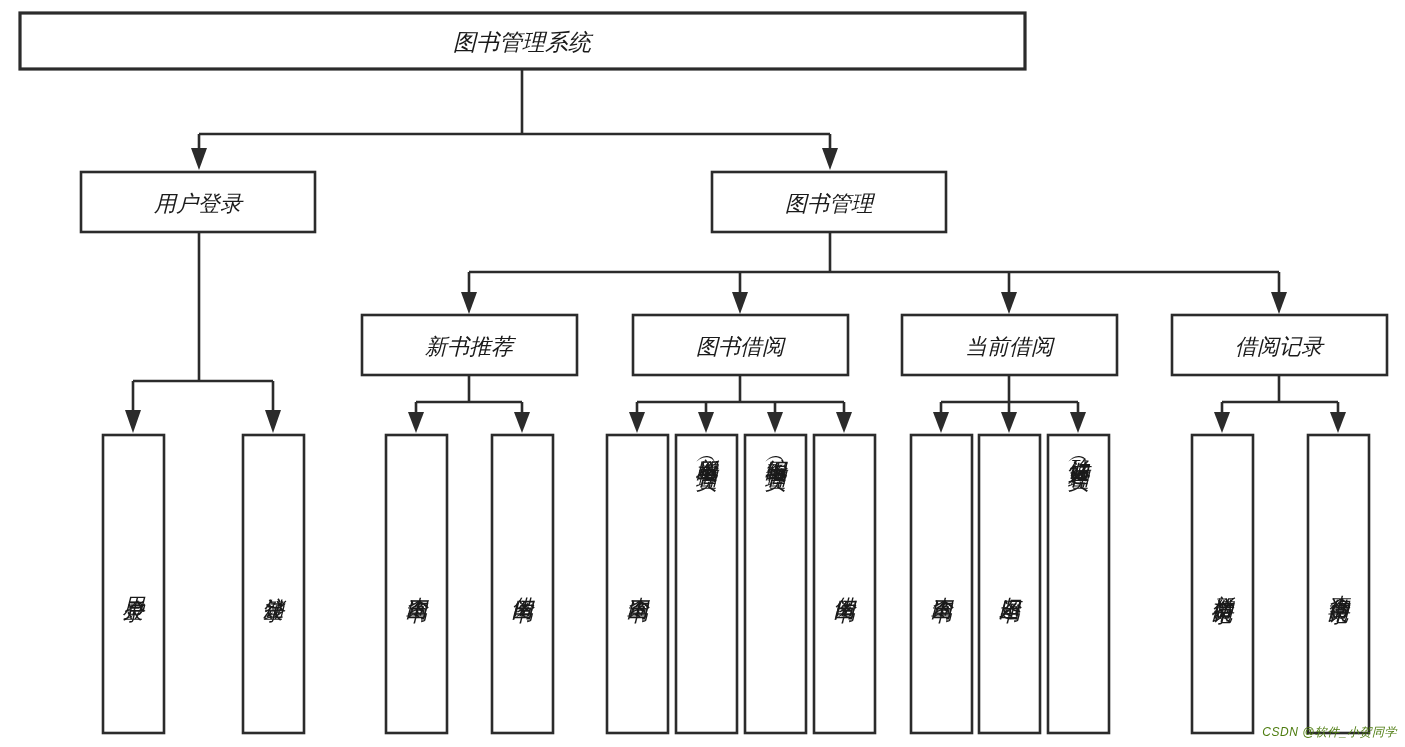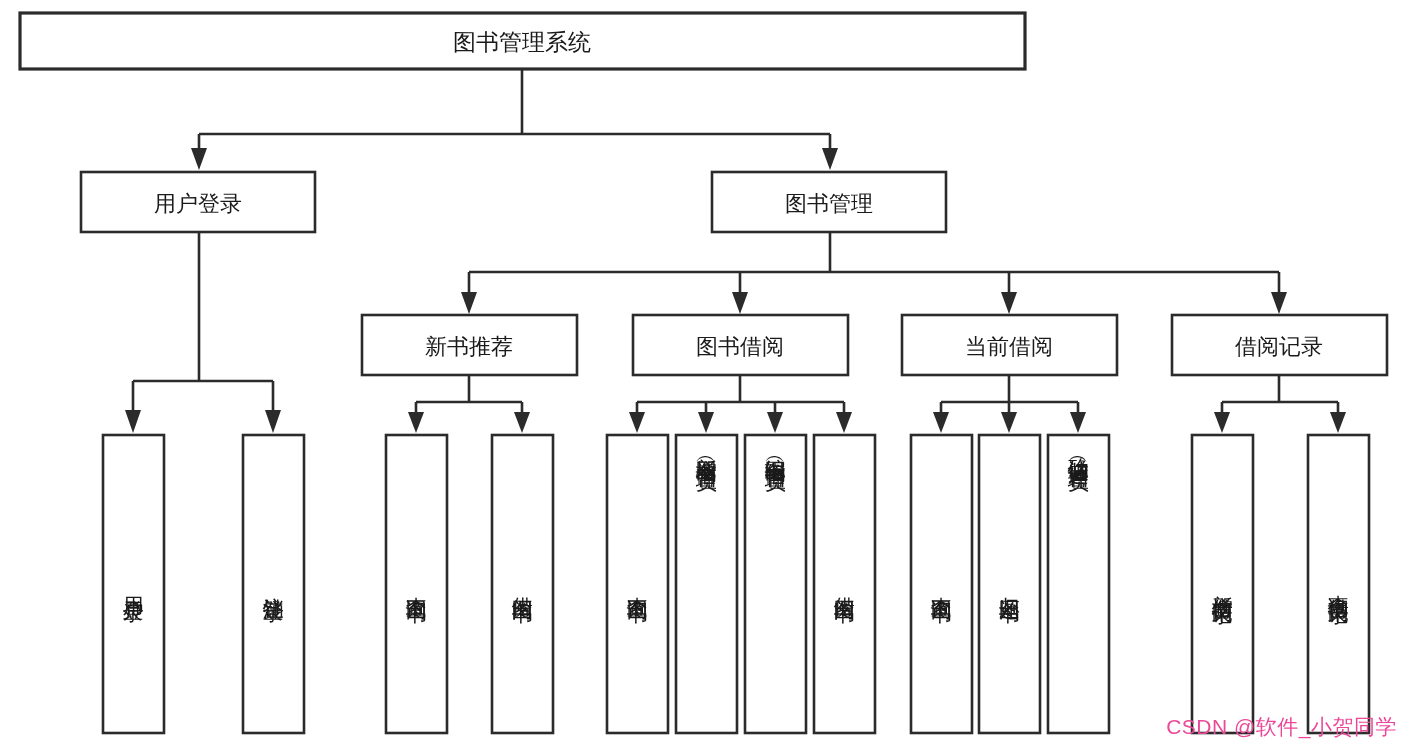--- a/index.html
+++ b/index.html
@@ -10,20 +10,21 @@
   }
   body {
     font-family: "Liberation Sans", "DejaVu Sans", sans-serif;
   }
   #diagram-root {
     position: relative;
     width: 1405px;
     height: 747px;
     background: #ffffff;
     overflow: hidden;
+    font-style: italic;
   }
   svg.diagram-canvas {
     position: absolute;
     left: 0;
     top: 0;
     width: 1405px;
     height: 747px;
     display: block;
   }
   .node-box {
@@ -75,22 +76,22 @@
     line-height: 1.22;
     letter-spacing: 2px;
     color: #1a1a1a;
     white-space: nowrap;
   }
   .watermark {
     position: absolute;
     right: 8px;
     bottom: 6px;
     font-family: "Liberation Sans", "DejaVu Sans", sans-serif;
-    font-size: 21px;
-    color: #ec4899;
+    font-size: 12px;
+    color: #4d7c0f;
     letter-spacing: 0.5px;
     white-space: nowrap;
     pointer-events: none;
   }
 </style>
 </head>
 <body>
 
 <div id="diagram-root">
 

